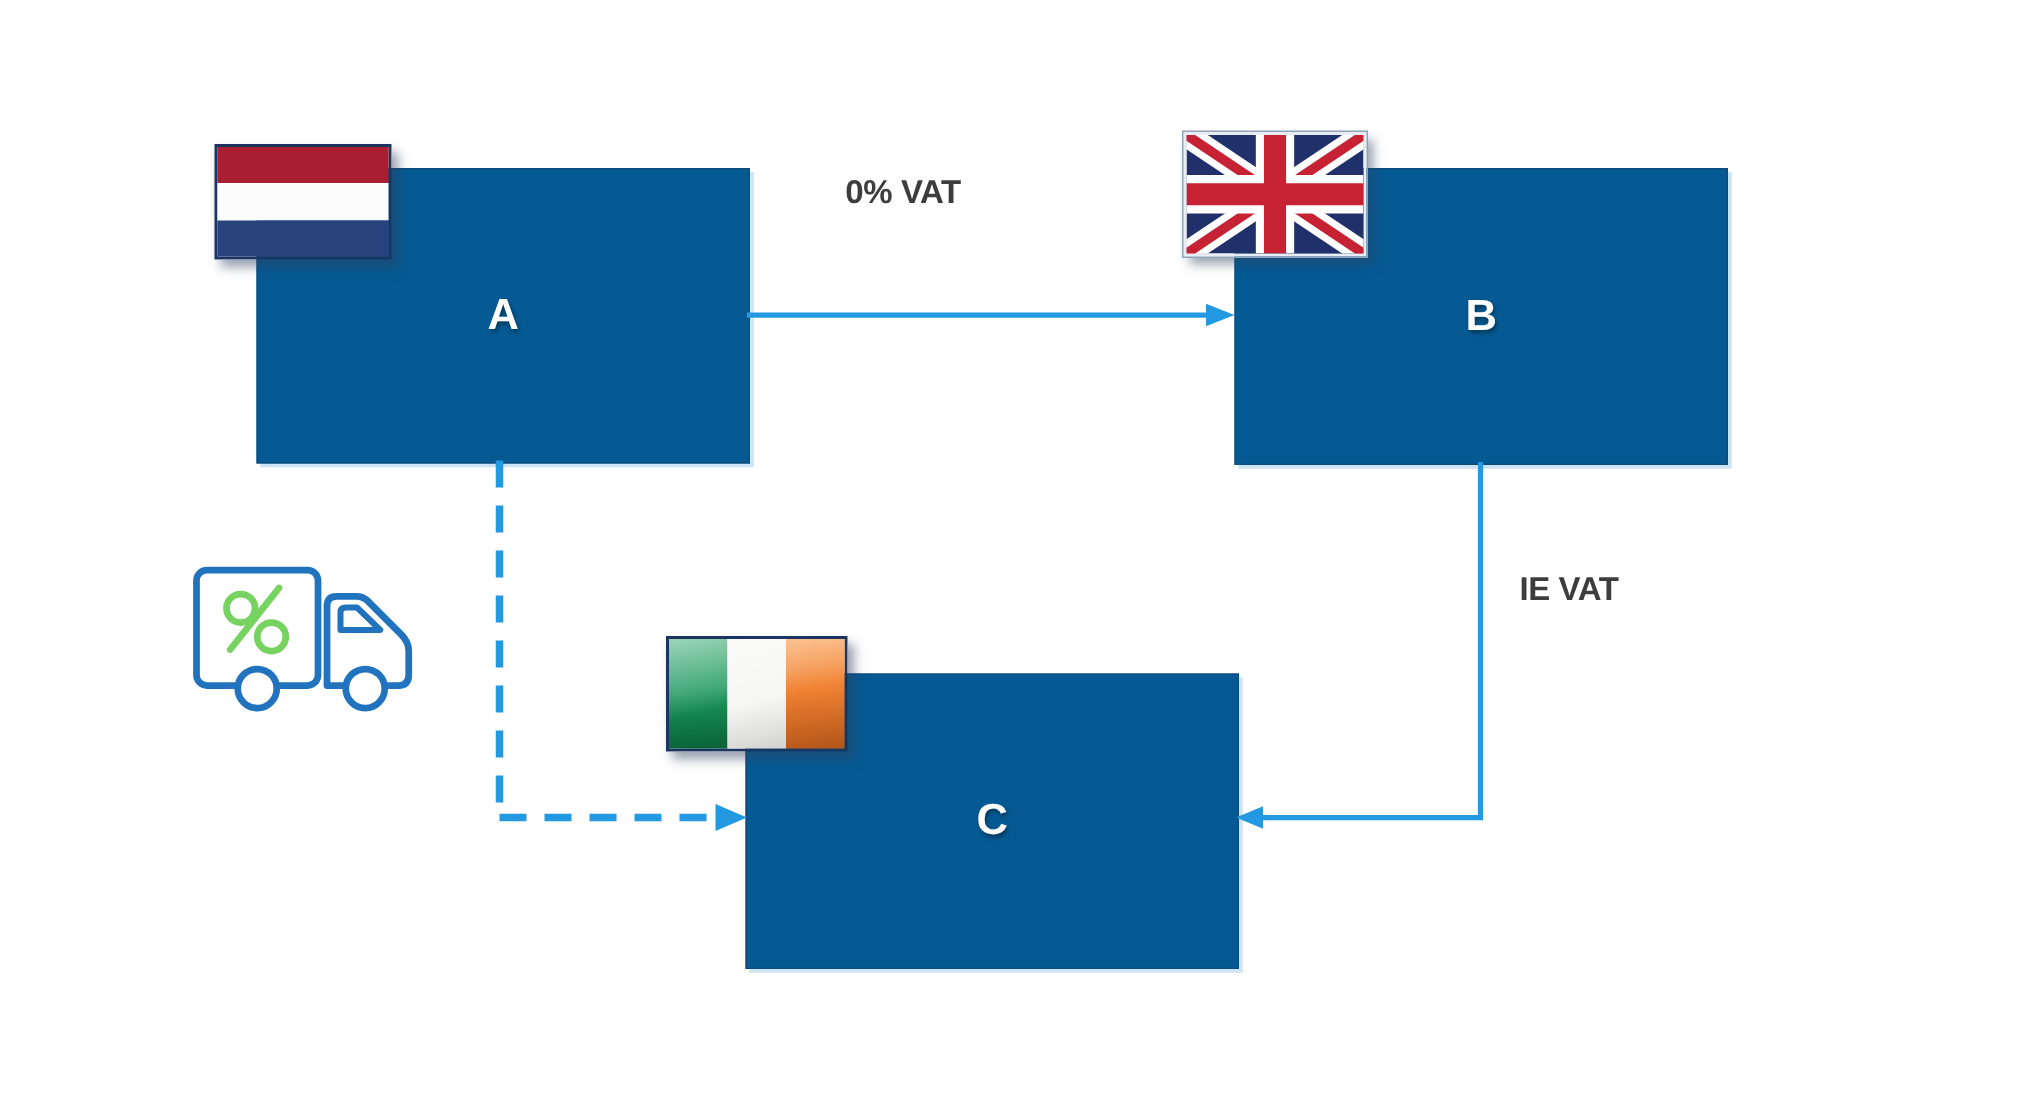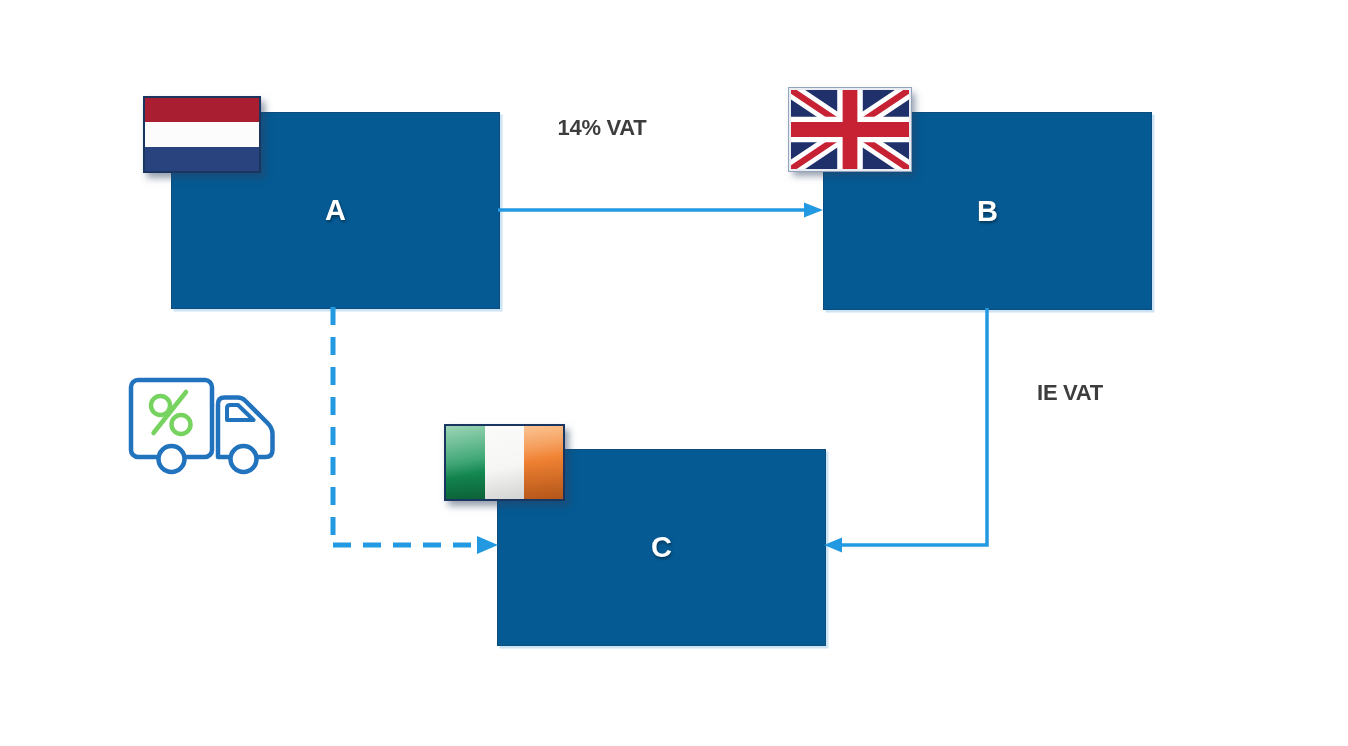--- a/index.html
+++ b/index.html
@@ -25,21 +25,21 @@
     text-shadow:1px 2px 3px rgba(0,0,0,0.38);
   }
 
   
   .edge-label {
     position:absolute; font-size:22px; font-weight:bold;
     color:var(--edge-label); text-align:center; letter-spacing:-0.3px;
     white-space:nowrap;
   }
   #label-ab { left:531px; top:115px; width:142px; }
-  #label-bc { left:986px; top:380px; width:120px;margin-left:24px; }
+  #label-bc { left:986px; top:380px; width:120px; }
 
   
   .arrows { position:absolute; left:0; top:0; width:1348px; height:746px; pointer-events:none; }
   .al { stroke:var(--arrow); fill:none; }
   .ah { fill:var(--arrow); stroke:none; }
   .dashed { stroke-dasharray:18 12; }
 
   
   .flag { position:absolute; box-shadow:4px 5px 7px rgba(45,65,95,0.5); box-sizing:border-box; }
   .gloss {
@@ -123,21 +123,21 @@
     </svg>
   </div>
 
   <div class="flag flag-ie">
     <div class="st ie-green"></div>
     <div class="st ie-white"></div>
     <div class="st ie-orange"></div>
     <div class="gloss"></div>
   </div>
 
-  <div class="edge-label" id="label-ab">14% VAT</div>
+  <div class="edge-label" id="label-ab">0% VAT</div>
   <div class="edge-label" id="label-bc">IE VAT</div>
 
   <svg class="truck" viewBox="0 0 166 100">
     <rect class="t-stroke" x="5" y="4" width="81" height="77" rx="7"></rect>
     <path class="t-stroke" d="M92,81 V28 Q92,21.5 98.5,21.5 H111.5 Q116,21.5 119,24.5 L141.5,47 Q146.5,52 146.5,58 V74 Q146.5,81 139.5,81 Z"></path>
     <path class="t-stroke t-window" d="M101,44 V32 Q101,29 104.5,29 H112 L127.5,44 Z"></path>
     <line class="p-stroke" x1="60" y1="16" x2="27.5" y2="57"></line>
     <circle class="p-stroke" cx="34.5" cy="29.5" r="9.5"></circle>
     <circle class="p-stroke" cx="55" cy="48.5" r="9.5"></circle>
     <circle class="t-wheel" cx="45.5" cy="83" r="13"></circle>

